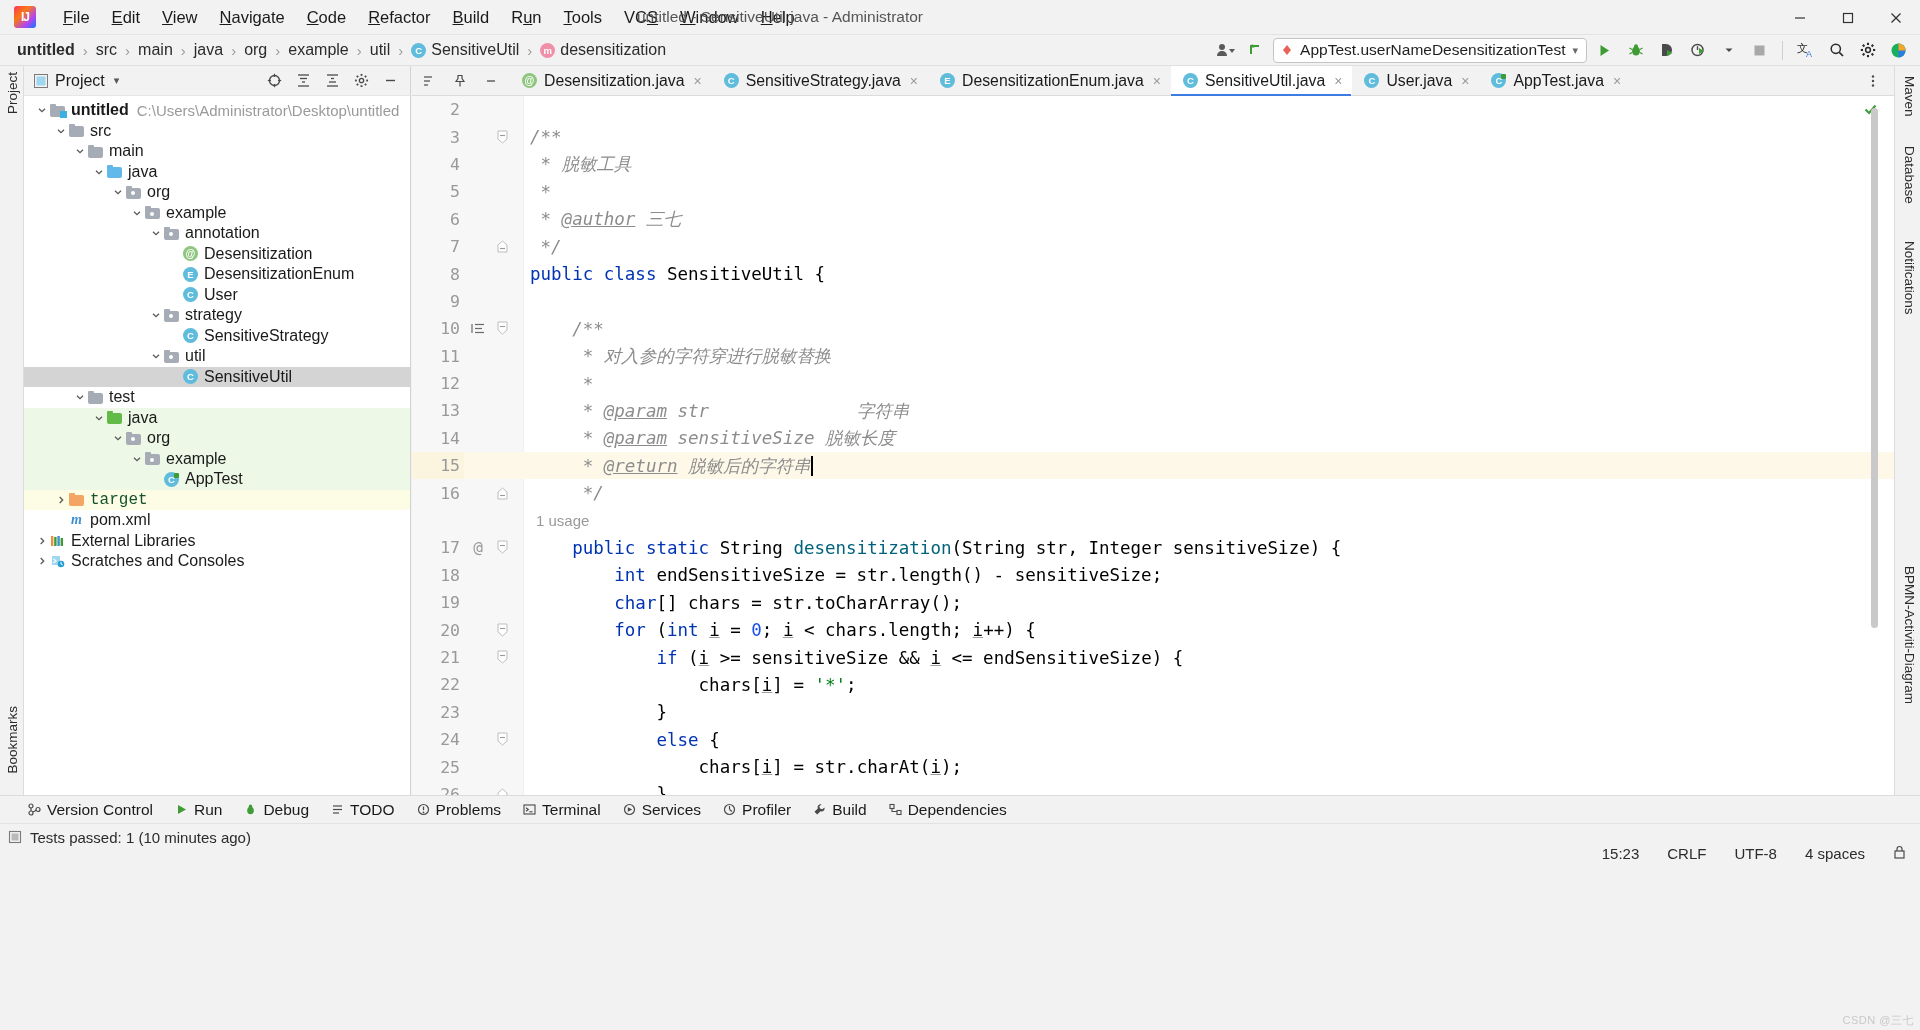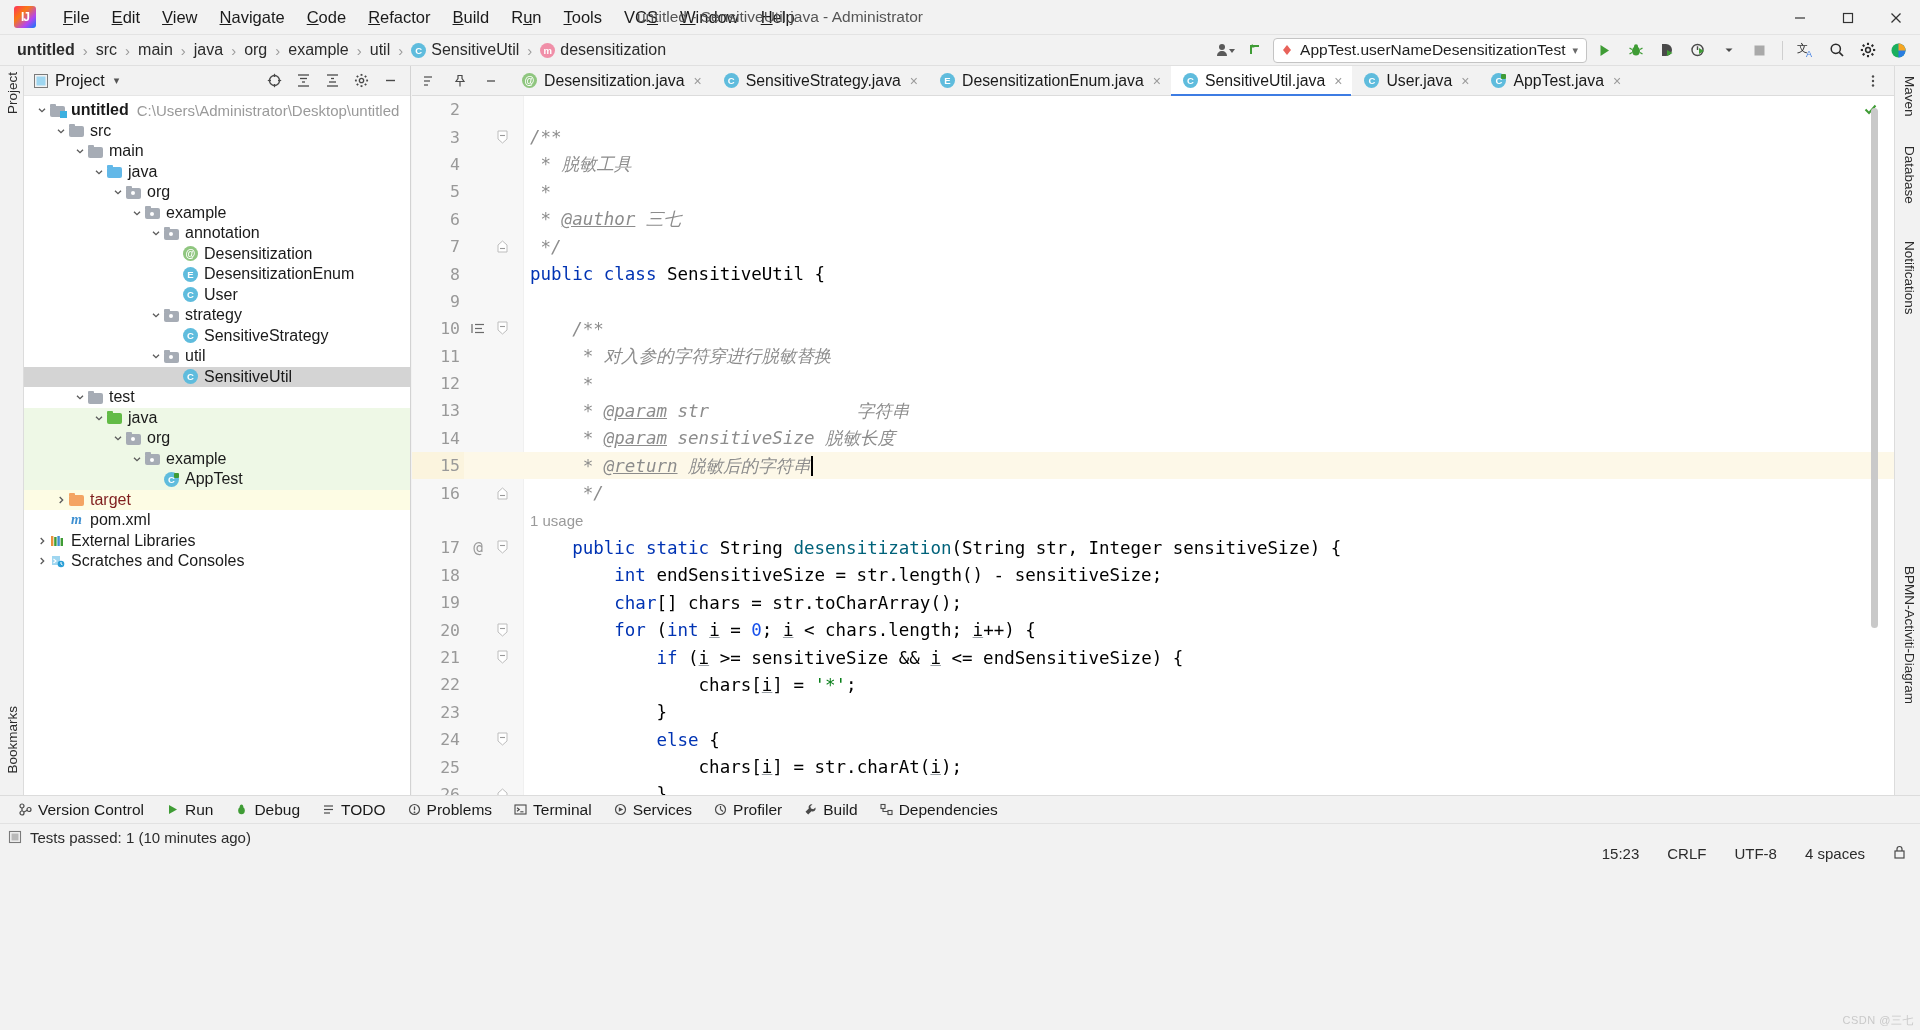--- a/index.html
+++ b/index.html
@@ -100,21 +100,21 @@
   }
   .tree-row.selected { background: #d4d4d4; }
   .tree-row.test-src { background: #eef8e6; }
   .tree-row.excluded { background: #fdfce4; }
   .arrow { width: 15px; height: 15px; display: flex; align-items: center; justify-content: center; flex: 0 0 15px; }
   .arrow.empty { visibility: hidden; }
   .t-icon { width: 17px; height: 17px; margin-right: 5px; display:flex; align-items:center; justify-content:center; flex:0 0 17px;}
   .t-label { font-size: 16px; line-height: 1; }
   .t-label.bold { font-weight: bold; }
   .t-sub { font-size: 15px; color: #9a9a9a; margin-left: 8px; }
-  .t-label.orange { color: #7f1d1d; }
+  .t-label.orange { color: #14532d; font-family: Liberation Mono, monospace; }
 
   
   .cls-circle {
     width: 15px; height: 15px; border-radius: 50%;
     display: flex; align-items: center; justify-content: center;
     font-size: 9.5px; font-weight: bold; color: #fff;
     font-family: "Liberation Sans", sans-serif;
   }
   .cls-c { background: #5fbcdd; }
   .cls-e { background: #5fbcdd; }
@@ -218,21 +218,21 @@
   .scroll-thumb {
     position: absolute; right: 16px; top: 12px; width: 7px; height: 520px;
     background: #c9c9c9; border-radius: 4px;
   }
   .check-ok { position: absolute; right: 16px; top: 6px; }
 
   
   .toolwin-bar {
     position: absolute; left: 0; top: 795px; width: 1920px; height: 28px;
     background: #f2f2f2; border-top: 1px solid #dcdcdc;
-    display: flex; align-items: center; padding-left: 8px; gap: 0px;
+    display: flex; align-items: center; padding-left: 17px; gap: 0px;
   }
   .tw-item {
     display: flex; align-items: center; gap: 6px; padding: 3px 11px;
     font-size: 15.5px; color: #1a1a1a; border-radius: 3px;
   }
   .statusbar {
     position: absolute; left: 0; top: 823px; width: 1920px; height: 27px;
     background: #f2f2f2; border-top: 1px solid #e2e2e2;
     display: flex; align-items: center; padding-left: 8px;
     font-size: 15px; color: #2b2b2b;
@@ -960,21 +960,21 @@
           <span class="gmark fold">
             <svg width="11" height="15" viewBox="0 0 11 15">
               <path d="M5.5 2 L10 6 v7 h-9 V6 z" fill="#fff" stroke="#bdbdbd" stroke-width="1"></path>
               <line x1="3" y1="9.5" x2="8" y2="9.5" stroke="#9a9a9a" stroke-width="1.1"></line>
             </svg>
           </span>
           <span class="code-text"><span class="cmt">     */</span></span>
         </div>
         <div class="line">
           <span class="ln"></span>
-          <span class="inlay" style="left: 118px;">1 usage</span>
+          <span class="inlay" style="left: 124px;">1 usage</span>
         </div>
         <div class="line">
           <span class="ln">17</span>
           <span class="gmark fold">
             <svg width="11" height="15" viewBox="0 0 11 15">
               <path d="M1 1 h9 v8 l-4.5 4 L1 9 z" fill="#fff" stroke="#bdbdbd" stroke-width="1"></path>
               <line x1="3" y1="5.5" x2="8" y2="5.5" stroke="#9a9a9a" stroke-width="1.1"></line>
             </svg>
           </span>
           <span class="gmark at">@</span>

